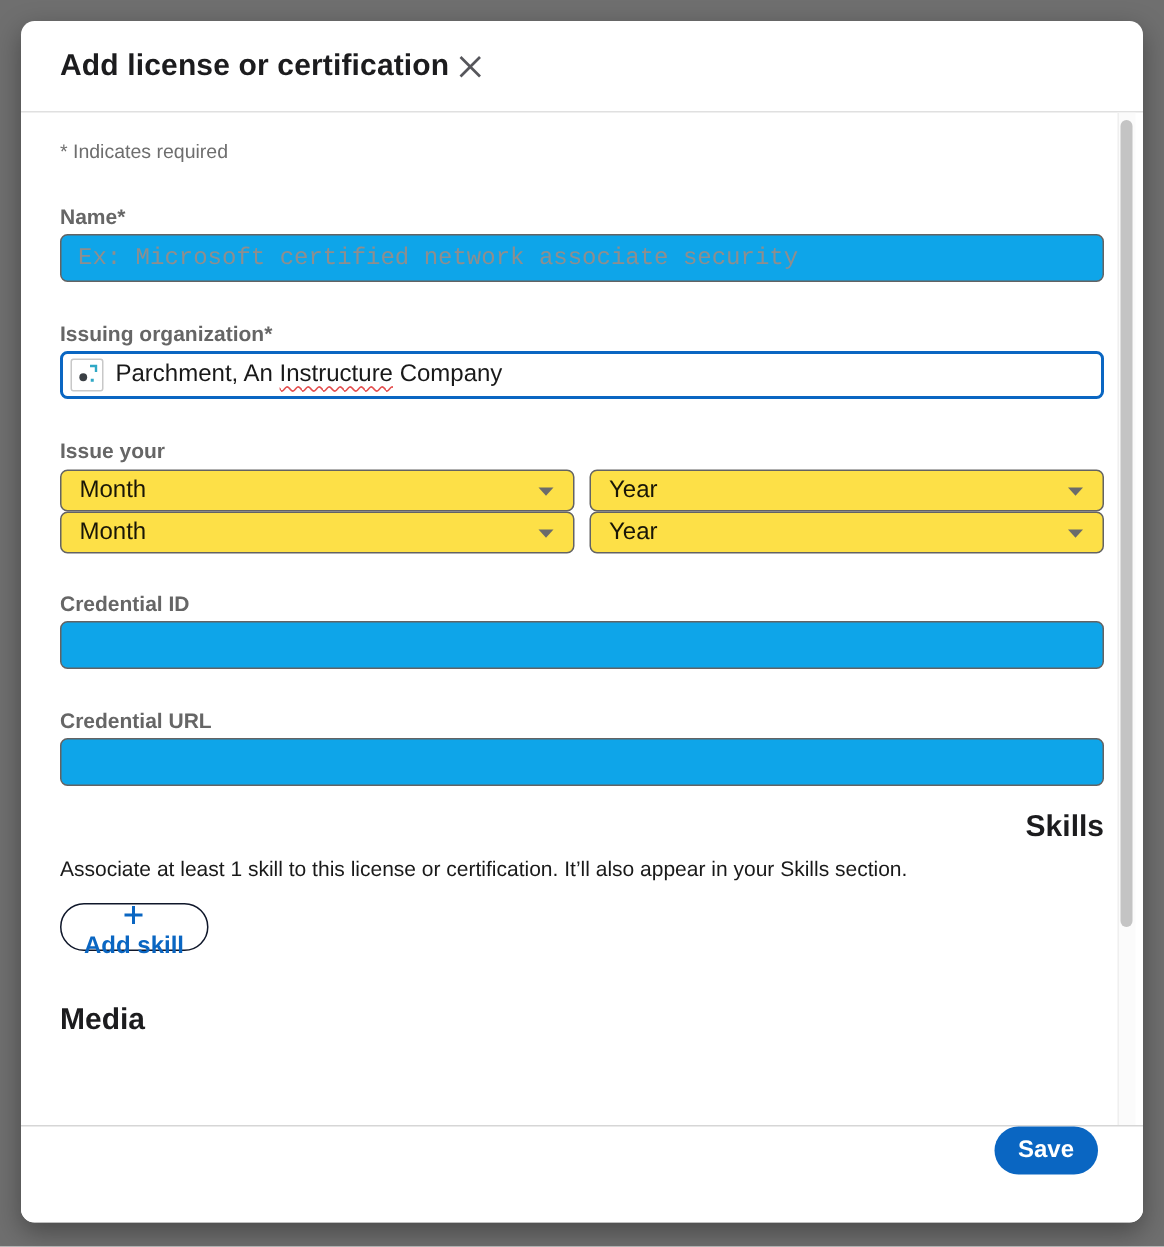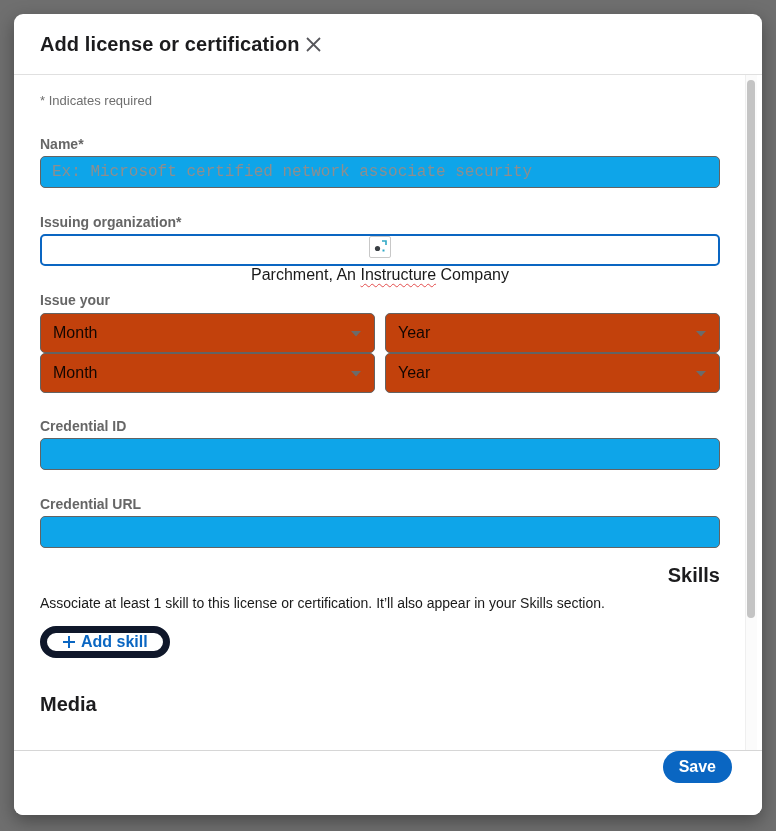--- a/index.html
+++ b/index.html
@@ -21,21 +21,21 @@
     height:61px;flex:0 0 61px;display:flex;align-items:center;
     padding:0 24px 0 26px;
     border-bottom:1px solid #e0e0e0;box-sizing:border-box;
   }
   .modal-title{font-size:20px;font-weight:700;color:#1c1c1e;letter-spacing:.1px;}
   .close-btn{width:28px;height:28px;border:none;background:transparent;padding:0;
     display:flex;align-items:center;justify-content:center;cursor:pointer;border-radius:50%;}
   
   .modal-content{
     flex:1 1 auto;position:relative;overflow:hidden;
-    padding:0 42px 0 26px;box-sizing:border-box;
+    padding:0 26px 0 26px;box-sizing:border-box;
   }
   .required-note{margin-top:18px;font-size:13px;line-height:15px;color:#6e6e6e;}
   .field-label{font-size:14px;line-height:16px;color:#666666;display:block;font-weight:bold;}
   .lbl-name{margin-top:28px;margin-bottom:4px;}
   .lbl-org{margin-top:26px;margin-bottom:4px;}
   .lbl-issue{margin-top:26px;margin-bottom:5px;}
   .lbl-exp{margin-top:34px;margin-bottom:5px;}
   .lbl-credid{margin-top:25px;margin-bottom:4px;}
   .lbl-credurl{margin-top:26px;margin-bottom:4px;}
   .text-input{
@@ -43,51 +43,52 @@
     border:1px solid #636363;border-radius:5px;
     padding:0 11px;font-size:16px;color:rgba(0,0,0,.9);
     font-family:Liberation Mono, monospace;
     outline:none;background:#0ea5e9;
   }
   .text-input::placeholder{color:#8e8e8e;opacity:1;}
   .org-input{
     width:100%;height:32px;box-sizing:border-box;
     border:2px solid #0a66c2;border-radius:5px;
     display:flex;align-items:center;gap:8px;padding:0 5px;
-    background:#fff;cursor:text;flex-direction:column;
+    background:#fff;cursor:text;
   }
   .org-logo{
     width:22px;height:22px;border:1px solid #c8c8c8;border-radius:2px;
     box-sizing:border-box;display:flex;align-items:center;justify-content:center;
     flex:0 0 22px;background:#fff;
   }
   .org-text{font-size:16px;color:rgba(0,0,0,.9);white-space:nowrap;}
   .misspelled{
     text-decoration:underline;
     text-decoration-style:wavy;
     text-decoration-color:#e34d4d;
     text-decoration-thickness:1px;
     text-underline-offset:3px;
   }
   .select-row{display:flex;gap:10px;}
   .select-box{
-    flex:1 1 0;height:40px;box-sizing:border-box;
+    flex:1 1 0;height:28px;box-sizing:border-box;
     border:1px solid #636363;border-radius:5px;
     display:flex;align-items:center;justify-content:space-between;
-    padding:0 12px;background:#c2410c;cursor:pointer;
+    padding:0 12px;background:#fde047;cursor:pointer;
   }
   .select-value{font-size:16px;color:rgba(0,0,0,.9);}
   .section-heading{font-size:20px;font-weight:700;color:#1c1c1e;line-height:25px;}
   .skills-heading{margin-top:15px;text-align:right;}
   .skills-desc{margin-top:6px;font-size:14px;line-height:18px;color:rgba(0,0,0,.9);}
   .add-skill-btn{
     margin-top:14px;height:32px;display:inline-flex;align-items:center;gap:5px;
-    padding:0 15px;border:7px solid #0f172a;border-radius:17px;background:#fff;
+    padding:0 15px;border:1px solid #0f172a;border-radius:17px;background:#fff;
     color:#0a66c2;font-size:16px;font-weight:700;cursor:pointer;
     font-family:"Liberation Sans","DejaVu Sans",sans-serif;
+    flex-direction:column;
   }
   .media-heading{margin-top:34px;}
   
   .scrollbar-track{
     position:absolute;top:0;right:5px;width:11px;height:675px;
     background:#fbfbfb;border-left:1px solid #efefef;
   }
   .scrollbar-thumb{
     position:absolute;top:5px;left:1px;width:8px;height:538px;
     background:#c4c4c4;border-radius:4px;cursor:grab;

